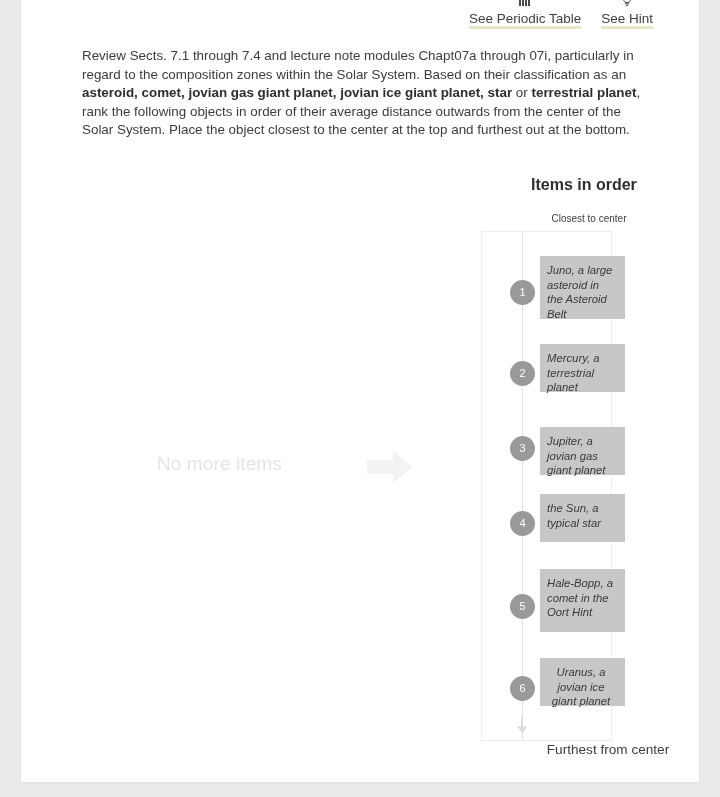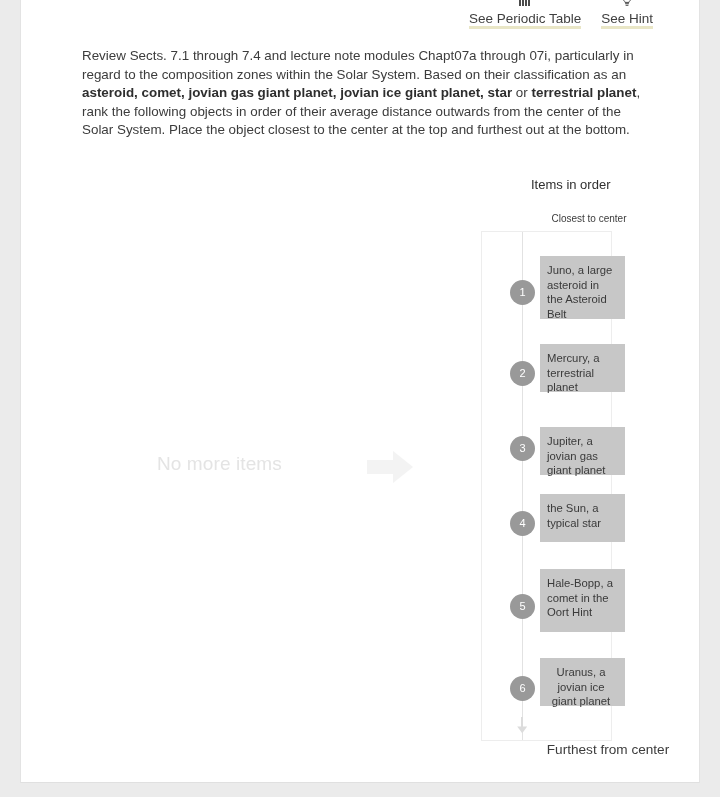--- a/index.html
+++ b/index.html
@@ -94,22 +94,22 @@
     font-size: 12.6px;
     font-style: italic;
     color: #6d6d6d;
     line-height: 17px;
     margin-top: 4px;
   }
   #order-head {
     position: absolute;
     left: 462px;
     top: 176px;
-    font-size: 13px;
-    font-weight: normal;
+    font-size: 16px;
+    font-weight: bold;
     color: #2f2f2f;
     line-height: 17px;
     padding-left: 48px;
   }
 
   
   #source-pane {
     position: absolute;
     left: 116px;
     top: 235px;
@@ -204,20 +204,21 @@
   .order-card {
     position: absolute;
     left: 58px;
     width: 85px;
     background: #c7c7c7;
     color: #3a3a3a;
     font-size: 11.3px;
     line-height: 14.6px;
     padding: 7px 10px 7px 7px;
     z-index: 1;
+    font-style: italic;
   }
 </style>
 </head>
 <body>
 
 <div id="page-shell">
 
   <div id="toolbar">
     <a class="tool-link">
       <span class="tool-icon">

